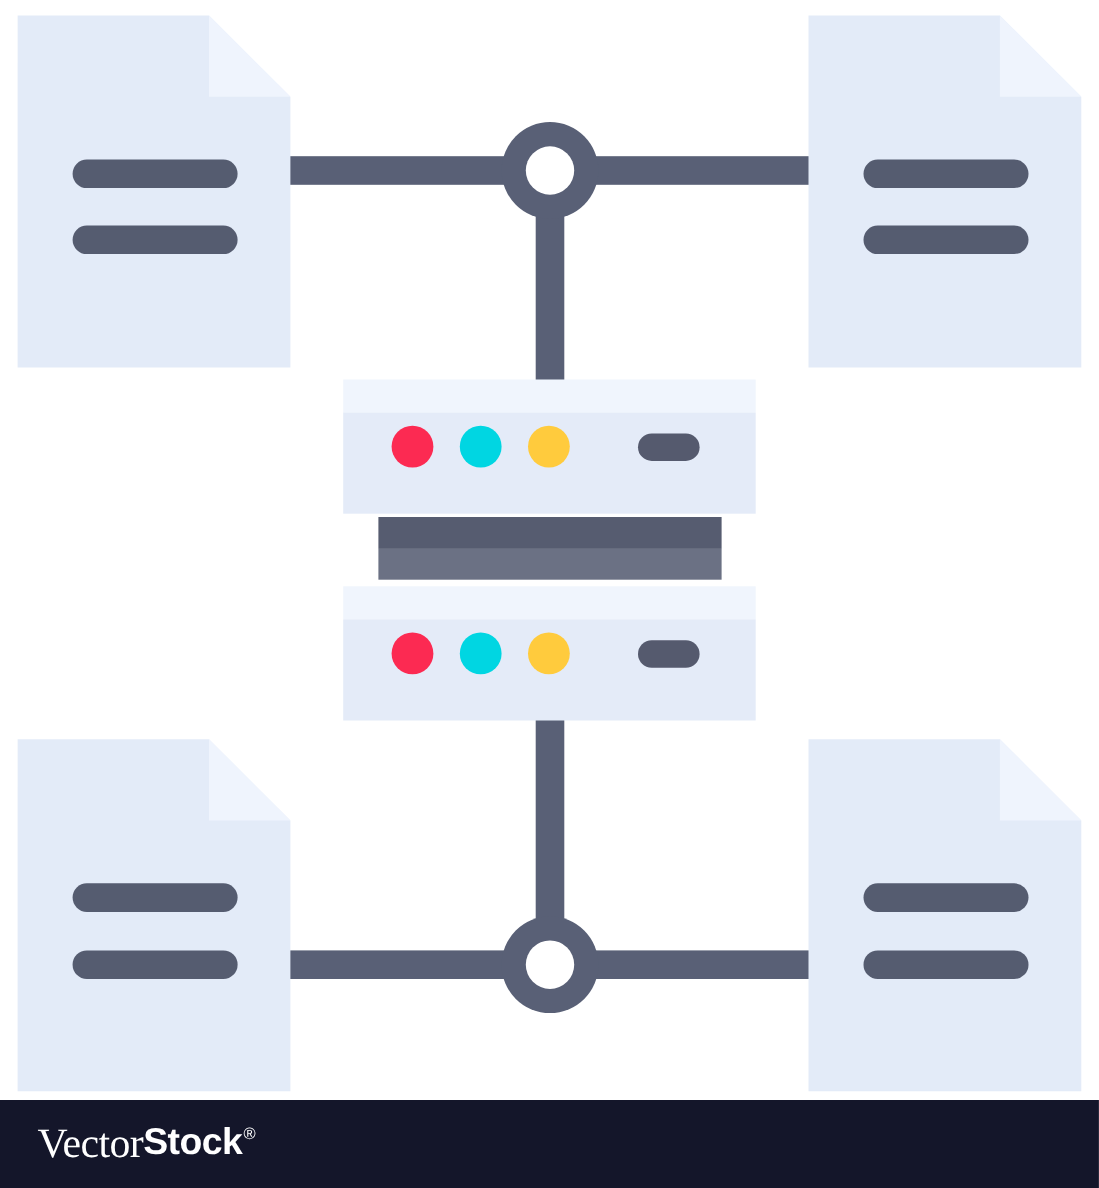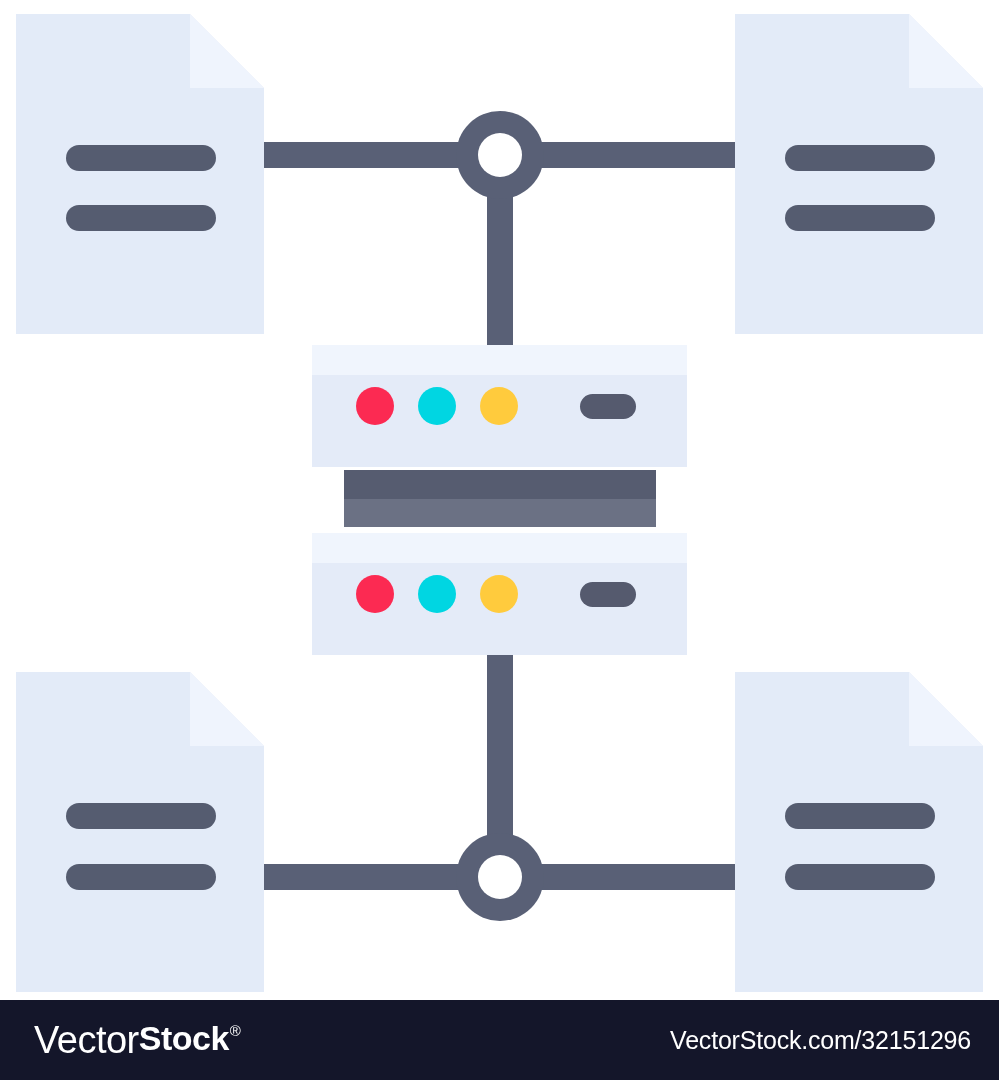--- a/index.html
+++ b/index.html
@@ -48,21 +48,21 @@
     display: flex;
     align-items: flex-start;
     color: #ffffff;
     line-height: 1;
     white-space: nowrap;
   }
   .wordmark .wm-light {
     font-size: 38px;
     font-weight: 300;
     letter-spacing: -0.5px;
-    font-family: Liberation Sans, sans-serif;
+    font-family: Liberation Serif, serif;
   }
   .wordmark .wm-bold {
     font-size: 34px;
     font-weight: 700;
     letter-spacing: -0.5px;
     font-family: "Liberation Sans", sans-serif;
   }
   .wordmark .wm-reg {
     font-size: 15px;
     font-weight: 400;
@@ -165,16 +165,15 @@
 
     </svg>
   </div>
 
   <div class="footer-bar">
     <div class="wordmark">
       <span class="wm-light">Vector</span>
       <span class="wm-bold">Stock</span>
       <span class="wm-reg">®</span>
     </div>
-    <div class="footer-url">VectorStock.com/32151296</div>
   </div>
 
 </div>
 
 </body></html>

